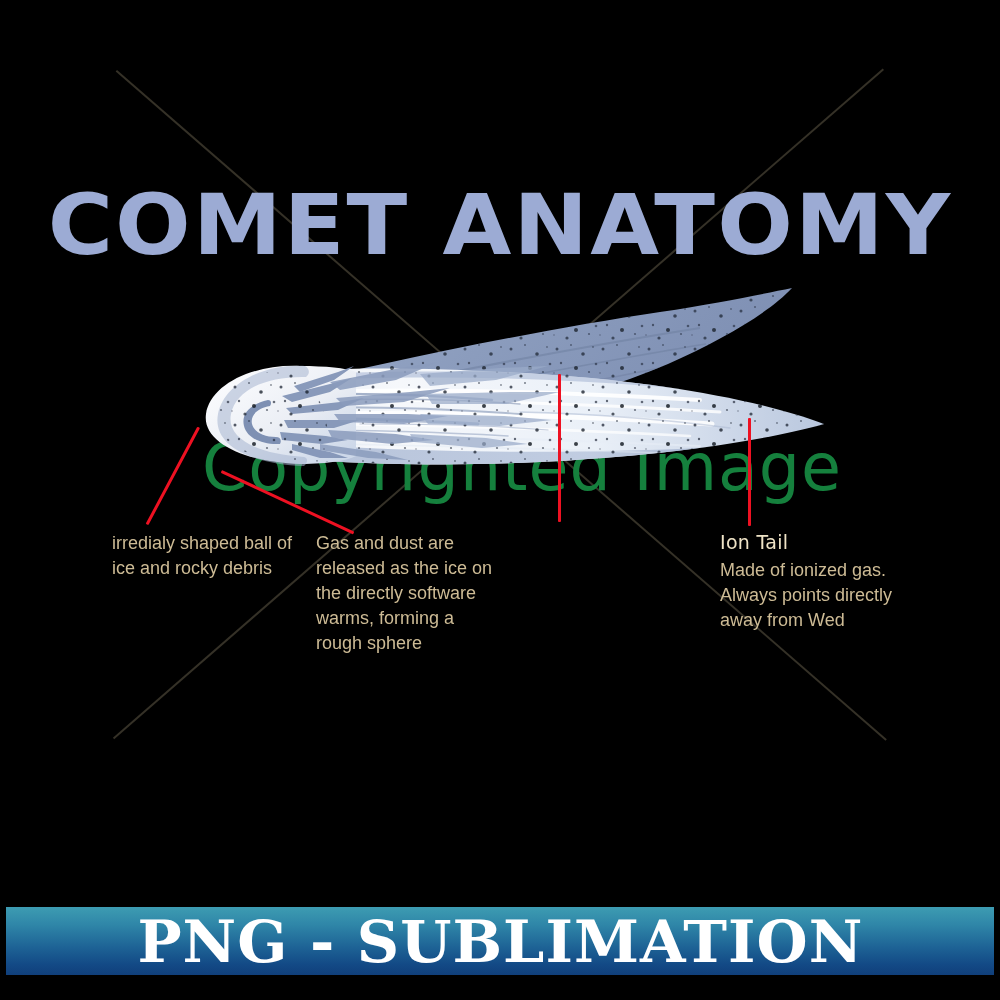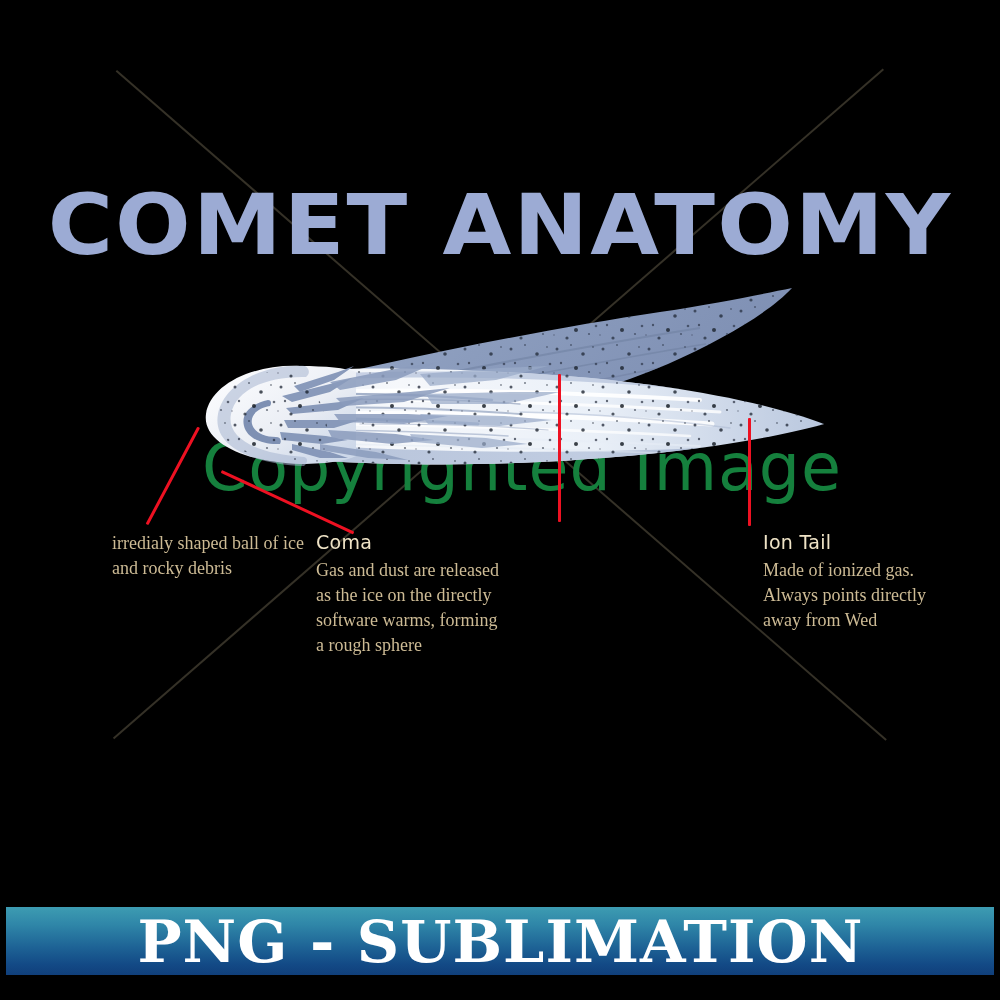--- a/index.html
+++ b/index.html
@@ -93,21 +93,21 @@
   .label .hd {
     font-family: "DejaVu Sans", sans-serif;
     font-size: 19px;
     font-weight: 400;
     color: #efe3c6;
     letter-spacing: .3px;
     margin-bottom: 5px;
     white-space: nowrap;
   }
   .label .bd {
-    font-family: Liberation Serif, serif;
+    font-family: Liberation Sans, sans-serif;
     font-size: 18px;
     font-weight: 300;
     line-height: 25px;
     color: #cdbb95;
     letter-spacing: 0px;
   }
 
   
   #banner {
     position: absolute;
@@ -297,26 +297,25 @@
   <div class="ptr" style="left:200px; top:428px; width:110px; height:3px; transform:rotate(118deg);"></div>
   <div class="ptr" style="left:222px; top:470px; width:146px; height:3px; transform:rotate(25deg);"></div>
   <div class="ptr" style="left:558px; top:374px; width:3px; height:148px;"></div>
   <div class="ptr" style="left:748px; top:418px; width:3px; height:108px;"></div>
 
   <div class="label" style="left:112px; top:531px; width:195px;">
     <div class="bd">irredialy shaped ball of ice and rocky debris</div>
   </div>
 
   <div class="label" style="left:316px; top:531px; width:188px;">
-    <div class="hd">Coma</div>
     <div class="bd">Gas and dust are released as the ice on the directly software warms, forming a rough sphere</div>
   </div>
 
 
-  <div class="label" style="left:720px; top:531px; width:180px;margin-left:43px;">
+  <div class="label" style="left:720px; top:531px; width:180px;">
     <div class="hd">Ion Tail</div>
     <div class="bd">Made of ionized gas. Always points directly away from Wed</div>
   </div>
 
   <div class="banner-top-black"></div>
   <div id="banner">
     <div class="btxt">PNG - SUBLIMATION</div>
   </div>
 
 </div>

